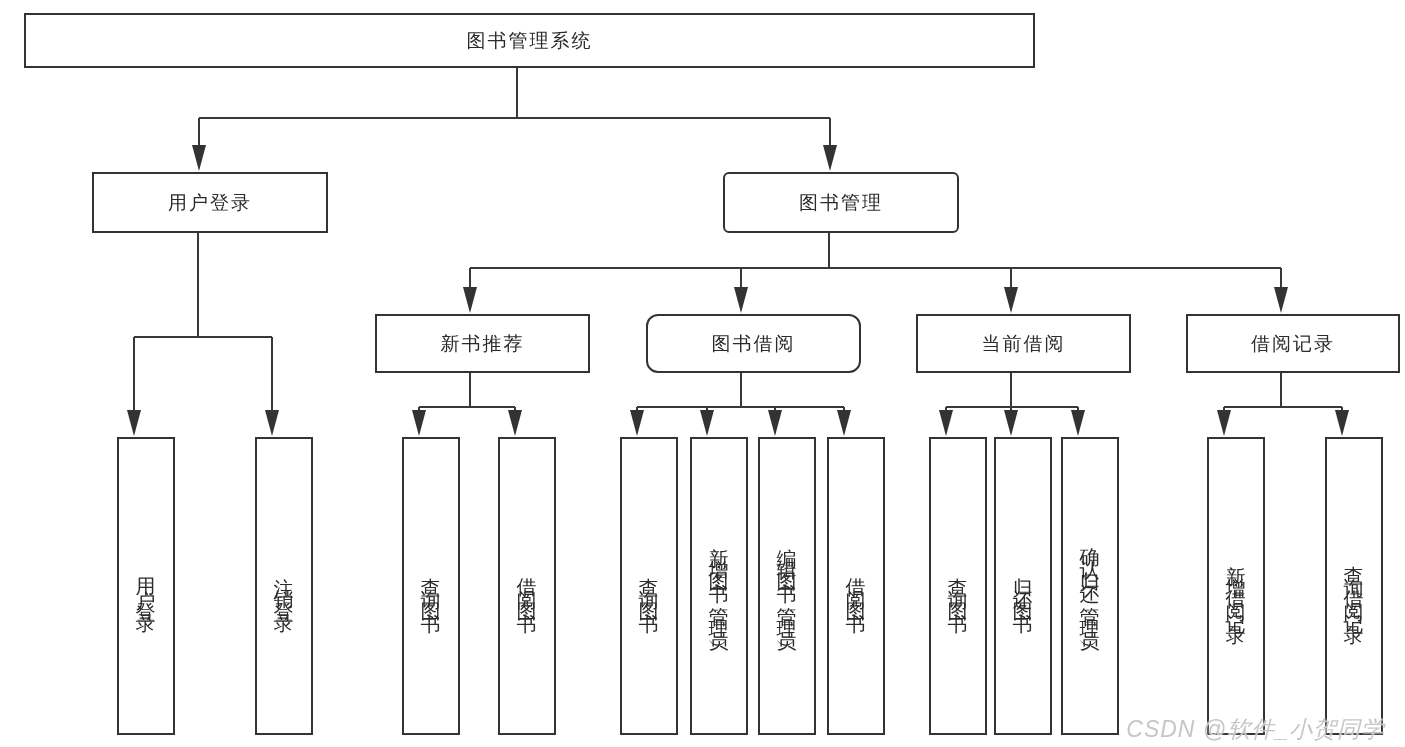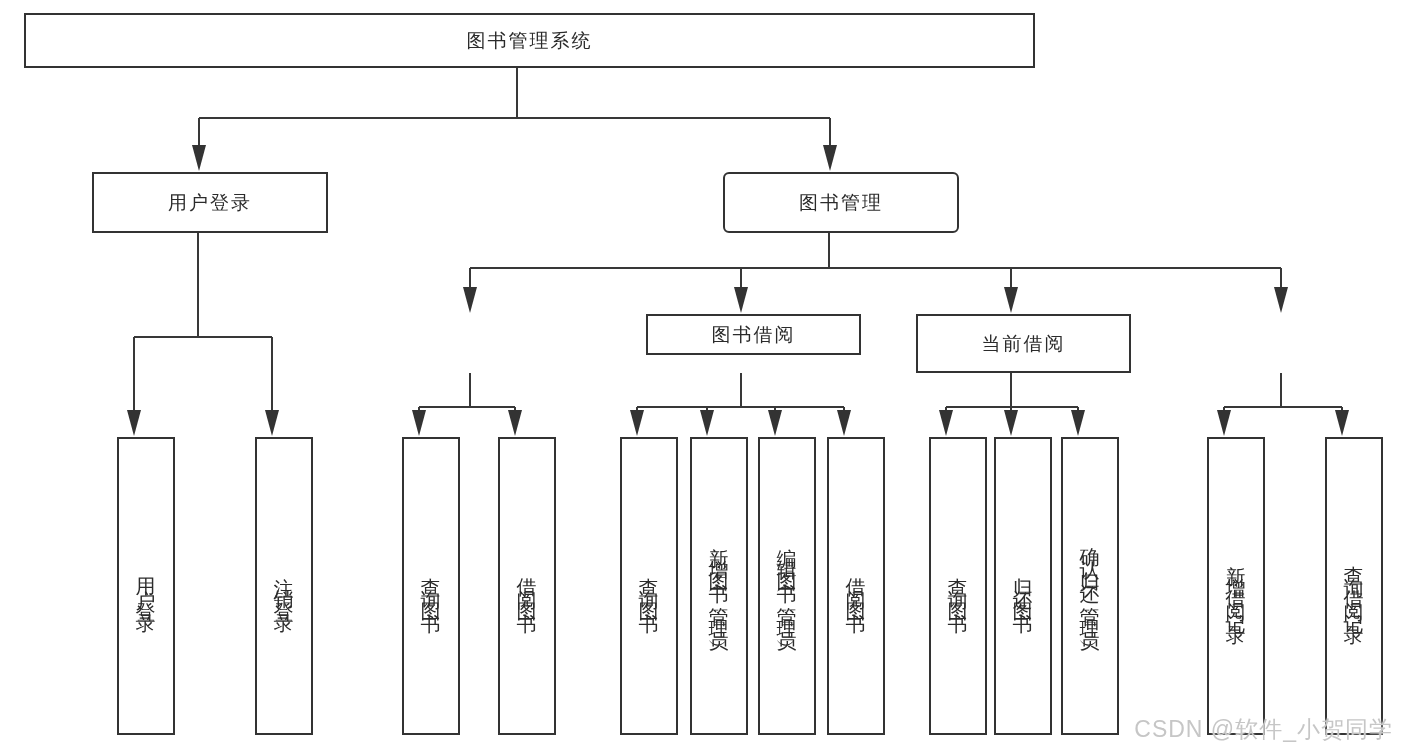--- a/index.html
+++ b/index.html
@@ -43,28 +43,29 @@
     text-orientation: mixed;
   }
   .v-label {
     font-size: 20px;
     letter-spacing: 12px;
     line-height: 1;
     white-space: nowrap;
   }
   .wm {
     position: absolute;
-    right: 12px;
+    right: 20px;
     top: 714px;
     font-size: 23px;
     color: #c6c6c6;
     letter-spacing: 1px;
     z-index: 3;
     text-shadow: 0 0 2px #ffffff;
     white-space: nowrap;
+    font-style: italic;
   }
   .line { stroke: #383838; stroke-width: 2; fill: none; }
   .ah   { fill: #333333; stroke: none; }
 </style>
 </head>
 <body>
 
 <div id="stage">
 
   <svg id="wires" viewBox="0 0 1405 747" xmlns="http://www.w3.org/2000/svg">
@@ -110,25 +111,31 @@
     <span class="h-label">图书管理系统</span>
   </div>
 
   <div class="box" style="left:80px; top:172px; width:236px; height:61px;">
     <span class="h-label">用户登录</span>
   </div>
   <div class="box" style="left:711px; top:172px; width:236px; height:61px;border-radius:6px;">
     <span class="h-label">图书管理</span>
   </div>
 
-  <div class="box" style="left:634px; top:314px; width:215px; height:41px;">
+  <div class="box" style="left:363px; top:314px; width:215px; height:59px;">
+    <span class="h-label">新书推荐</span>
+  </div>
+  <div class="box" style="left:634px; top:314px; width:215px; height:59px;border-radius:12px;">
     <span class="h-label">图书借阅</span>
   </div>
   <div class="box" style="left:904px; top:314px; width:215px; height:59px;justify-content:center;">
     <span class="h-label">当前借阅</span>
+  </div>
+  <div class="box" style="left:1174px; top:314px; width:214px; height:59px;">
+    <span class="h-label">借阅记录</span>
   </div>
 
   <div class="box v" style="left:105px; top:437px; width:58px; height:298px;">
     <span class="v-label">用户登录</span>
   </div>
   <div class="box v" style="left:243px; top:437px; width:58px; height:298px;">
     <span class="v-label">注销登录</span>
   </div>
 
   <div class="box v" style="left:390px; top:437px; width:58px; height:298px;">

